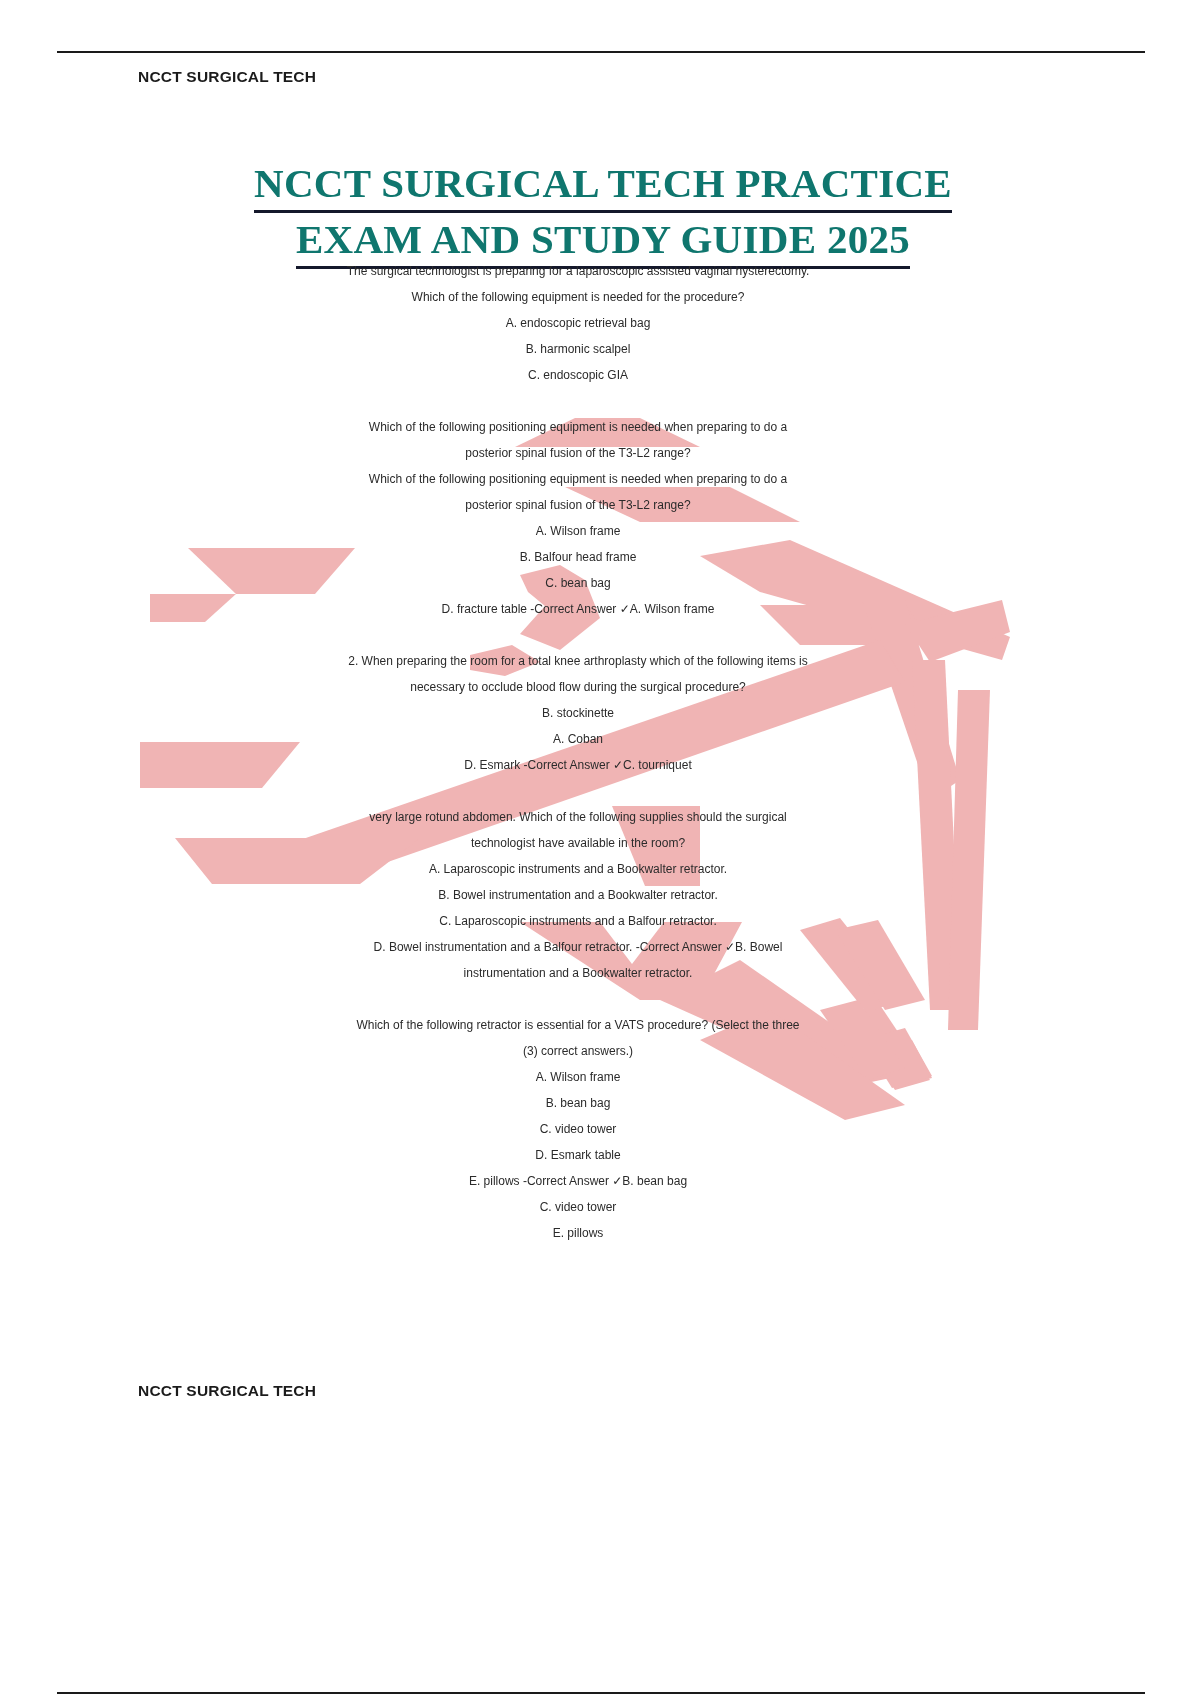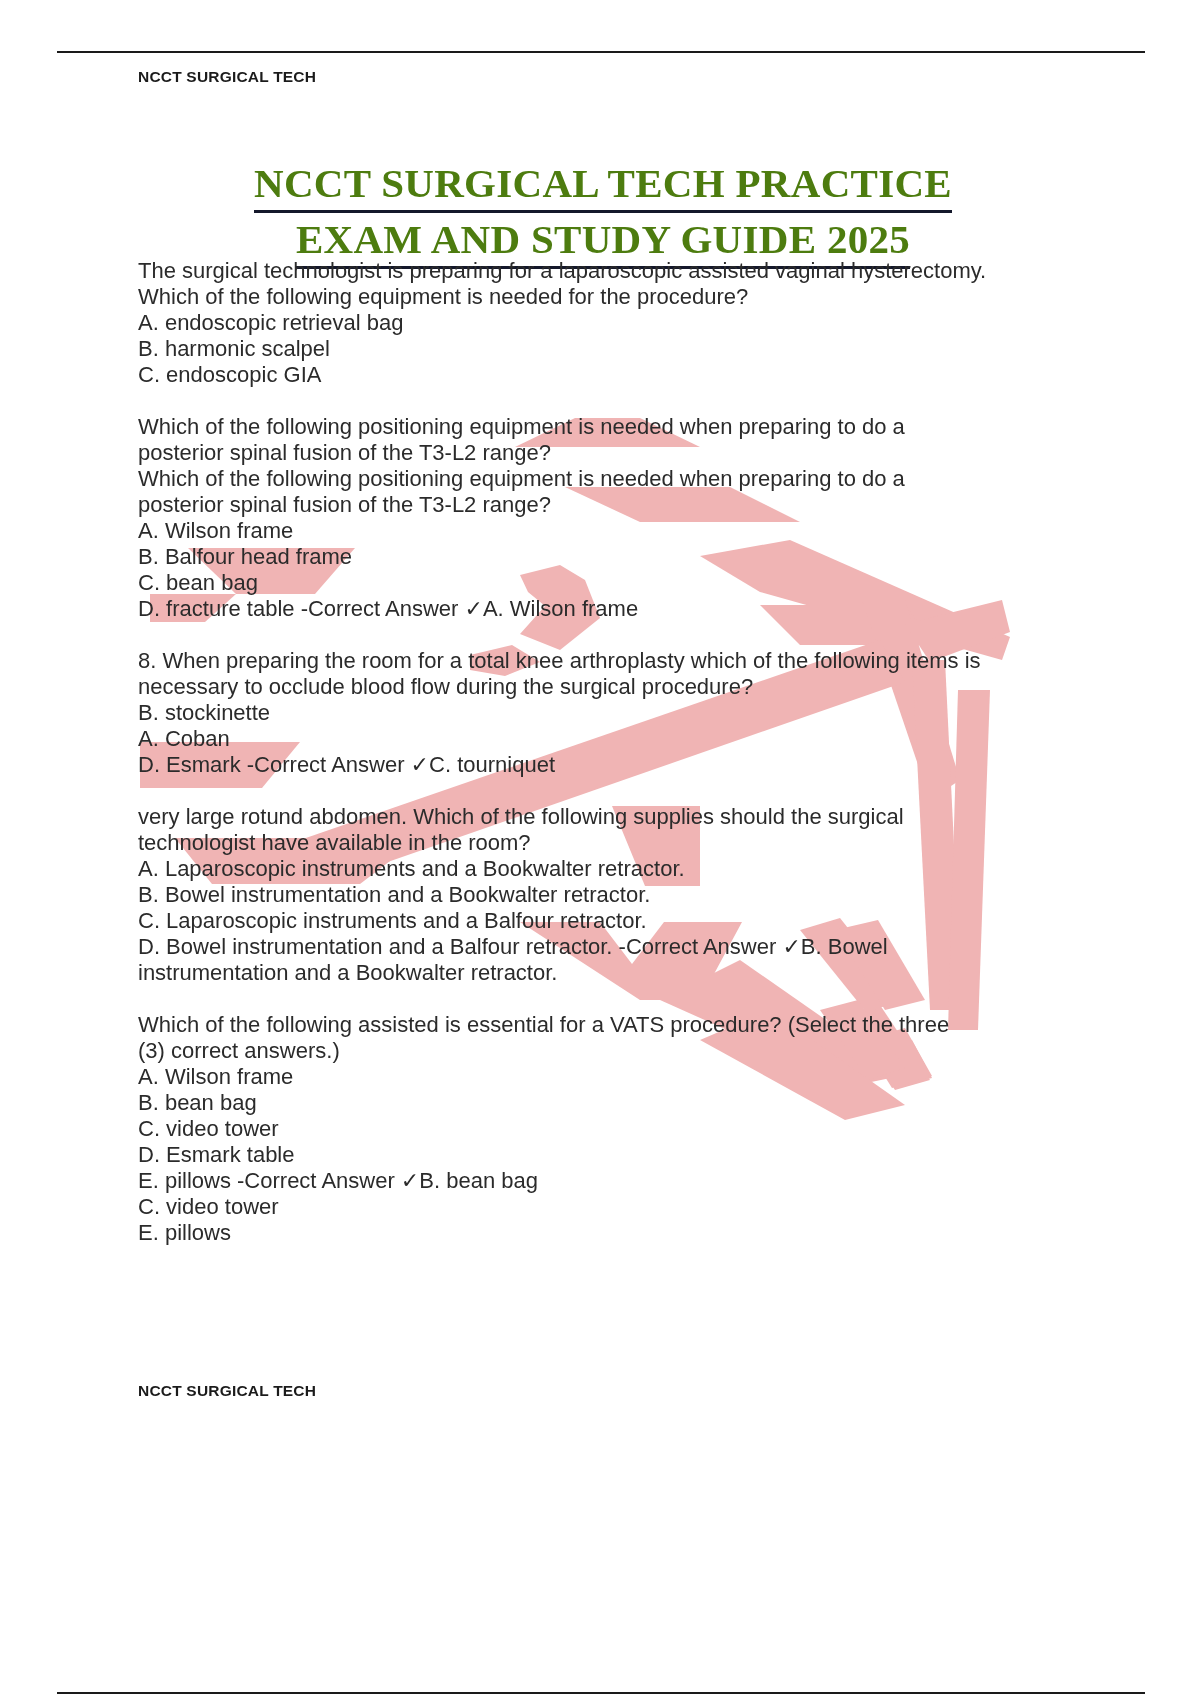--- a/index.html
+++ b/index.html
@@ -60,44 +60,45 @@
   .doc-title {
     position: absolute;
     left: 138px;
     top: 130px;
     width: 930px;
     text-align: center;
     font-family: "Liberation Serif", serif;
     font-weight: 700;
     font-size: 41px;
     line-height: 52px;
-    color: #4d7c0f;
+    color: #0f766e;
     letter-spacing: 0.3px;
   }
   .doc-title .tline {
     display: inline-block;
     border-bottom: 3px solid #14182b;
     padding-bottom: 1px;
   }
 
   .body-block {
     position: absolute;
     left: 138px;
     top: 258px;
     width: 880px;
   }
 
   .qgroup { margin: 0 0 26px 0; }
   .qgroup:last-child { margin-bottom: 0; }
 
   .line {
-    font-size: 22px;
+    font-size: 12px;
     line-height: 26px;
     color: #2b2b2b;
     white-space: pre-wrap;
+    text-align: center;
   }
 
   .running-foot {
     position: absolute;
     left: 138px;
     top: 1382px;
     font-size: 15.5px;
     font-weight: 700;
     letter-spacing: 0.2px;
     color: #1b1b1b;
@@ -172,37 +173,37 @@
         <div class="line">Which of the following positioning equipment is needed when preparing to do a</div>
         <div class="line">posterior spinal fusion of the T3-L2 range?</div>
         <div class="line">Which of the following positioning equipment is needed when preparing to do a</div>
         <div class="line">posterior spinal fusion of the T3-L2 range?</div>
         <div class="line">A. Wilson frame</div>
         <div class="line">B. Balfour head frame</div>
         <div class="line">C. bean bag</div>
         <div class="line">D. fracture table -Correct Answer ✓A. Wilson frame</div>
       </div>
       <div class="qgroup">
-        <div class="line">8. When preparing the room for a total knee arthroplasty which of the following items is</div>
+        <div class="line">2. When preparing the room for a total knee arthroplasty which of the following items is</div>
         <div class="line">necessary to occlude blood flow during the surgical procedure?</div>
         <div class="line">B. stockinette</div>
         <div class="line">A. Coban</div>
         <div class="line">D. Esmark -Correct Answer ✓C. tourniquet</div>
       </div>
       <div class="qgroup">
         <div class="line">very large rotund abdomen. Which of the following supplies should the surgical</div>
         <div class="line">technologist have available in the room?</div>
         <div class="line">A. Laparoscopic instruments and a Bookwalter retractor.</div>
         <div class="line">B. Bowel instrumentation and a Bookwalter retractor.</div>
         <div class="line">C. Laparoscopic instruments and a Balfour retractor.</div>
         <div class="line">D. Bowel instrumentation and a Balfour retractor. -Correct Answer ✓B. Bowel</div>
         <div class="line">instrumentation and a Bookwalter retractor.</div>
       </div>
       <div class="qgroup">
-        <div class="line">Which of the following assisted is essential for a VATS procedure? (Select the three</div>
+        <div class="line">Which of the following retractor is essential for a VATS procedure? (Select the three</div>
         <div class="line">(3) correct answers.)</div>
         <div class="line">A. Wilson frame</div>
         <div class="line">B. bean bag</div>
         <div class="line">C. video tower</div>
         <div class="line">D. Esmark table</div>
         <div class="line">E. pillows -Correct Answer ✓B. bean bag</div>
         <div class="line">C. video tower</div>
         <div class="line">E. pillows</div>
       </div>
     </div>

